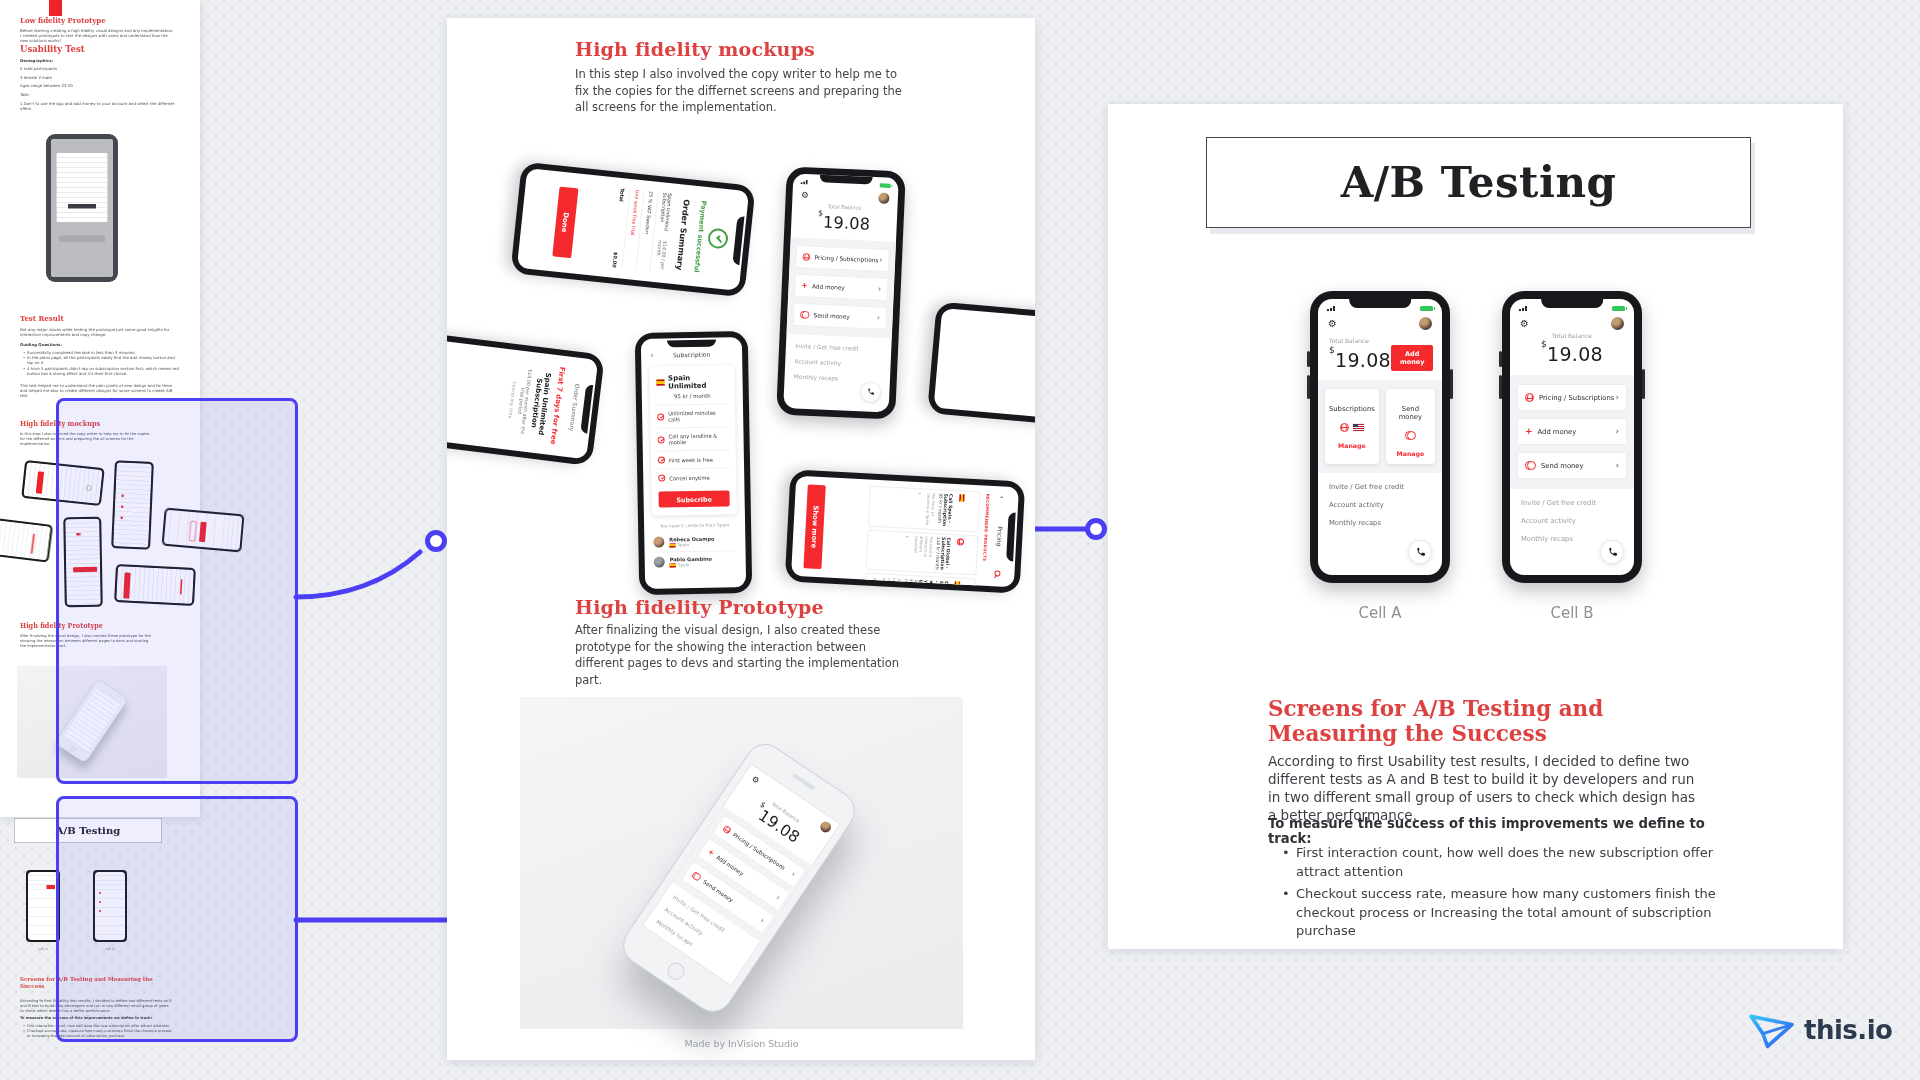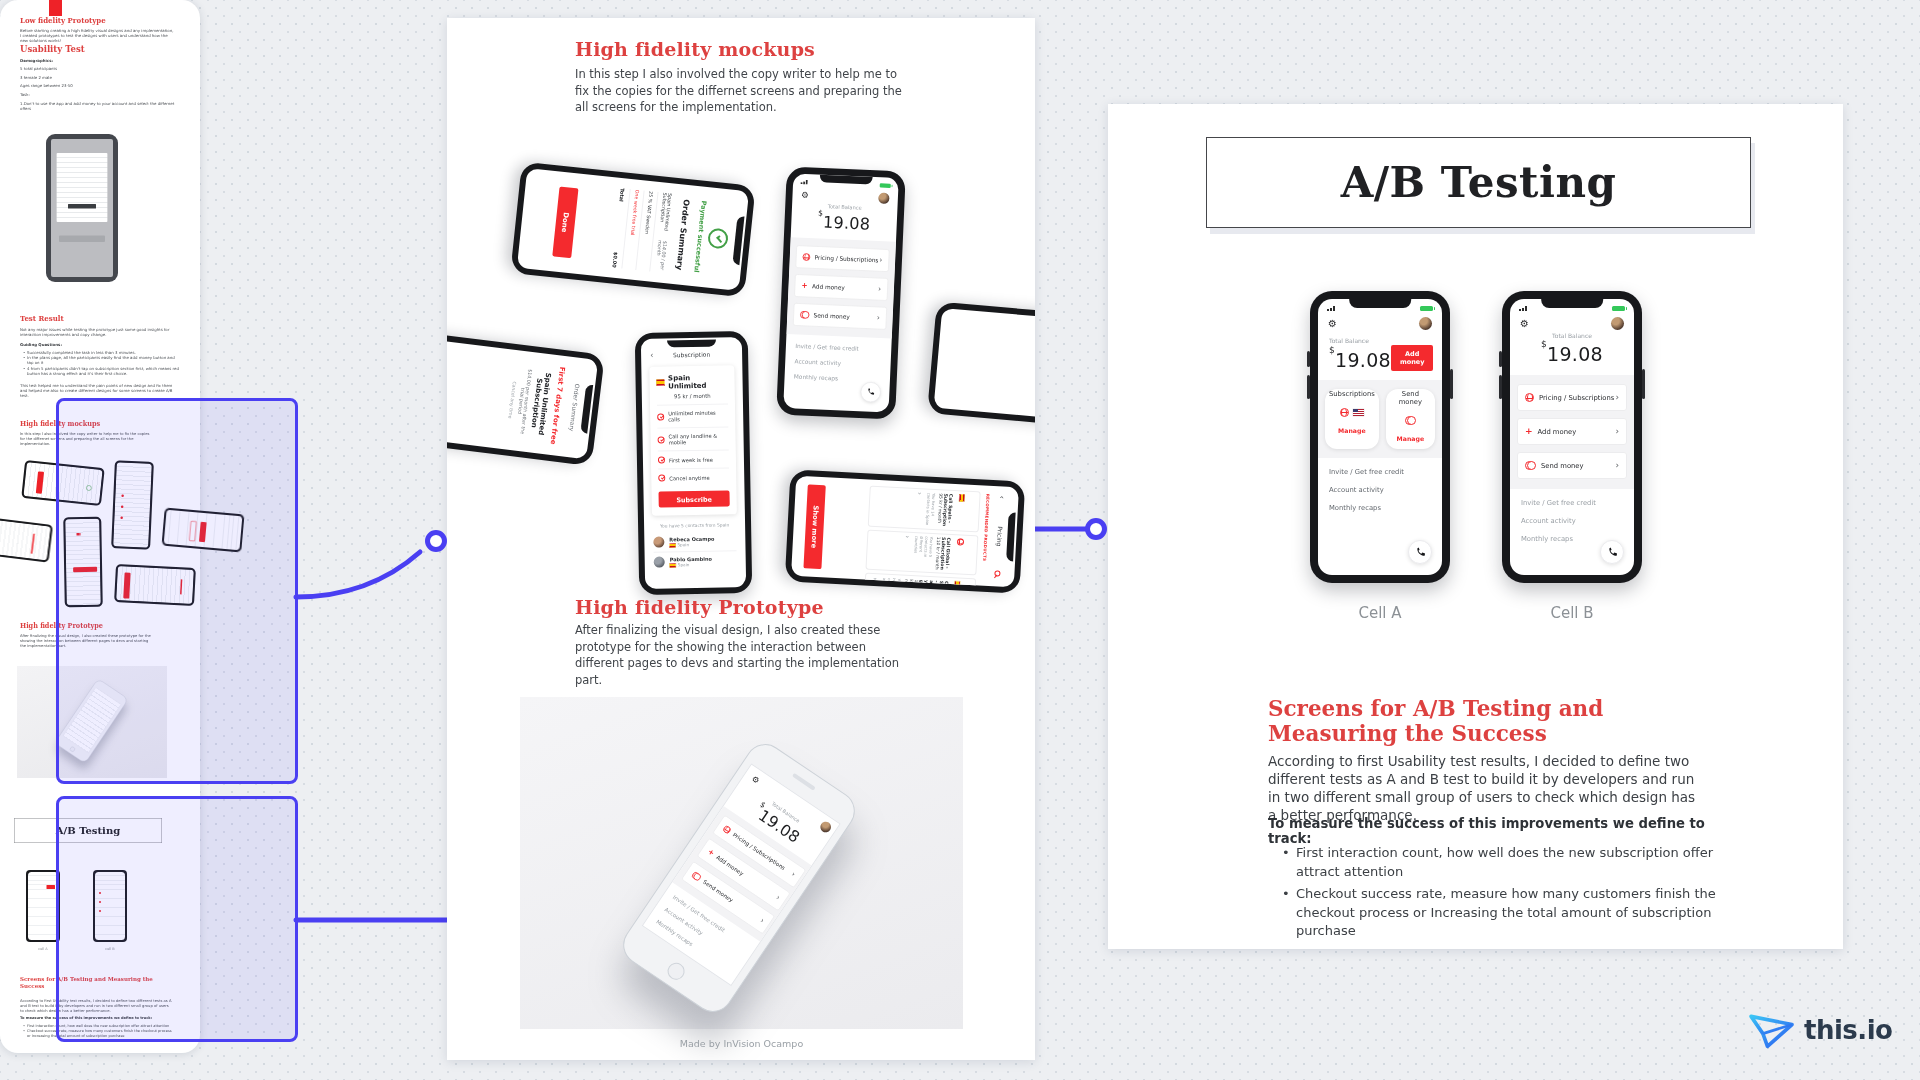--- a/index.html
+++ b/index.html
@@ -12,21 +12,21 @@
     background-position:0 0, 8px 8px;
     position:relative; color:#3d4145;
   }
   .abs { position:absolute; }
   .serif { font-family:"DejaVu Serif", serif; font-weight:bold; }
 
   
   .panel { position:absolute; background:#ffffff; box-shadow:0 2px 10px rgba(45,60,90,.14); overflow:hidden; }
   #panel-mid   { left:447px; top:18px;  width:588px; height:1042px; }
   #panel-right { left:1108px; top:104px; width:735px; height:845px; }
-  #minimap     { left:93px;  top:0;     width:200px; height:1053px; background:#fff; box-shadow:0 1px 8px rgba(45,60,90,.16); overflow:hidden;border-radius:18px; }
+  #minimap     { left:93px;  top:0;     width:200px; height:817px; background:#fff; box-shadow:0 1px 8px rgba(45,60,90,.16); overflow:hidden; }
   #minimap-inner { position:absolute; left:0; top:0; width:400px; height:2120px; transform:scale(.5); transform-origin:0 0; }
 
   .red-h { color:#dd4140; }
   .mid-h1 { font-size:19px; letter-spacing:.2px; }
   .mid-p  { font-size:11.5px; line-height:16.5px; color:#41454a; }
 
   
   .ph { position:absolute; background:#17181b; border-radius:22px; box-shadow:0 8px 18px rgba(20,25,35,.25); }
   .ph .scr { position:absolute; inset:8px; background:#fff; border-radius:14px; overflow:hidden; }
   .ph .notch { position:absolute; top:8px; left:50%; transform:translateX(-50%); width:44%; height:9px; background:#17181b; border-radius:0 0 8px 8px; z-index:6; }
@@ -45,21 +45,21 @@
   .gear { font-size:10px; color:#2c2c2e; line-height:1; }
   .ava { width:13px; height:13px; border-radius:50%; background:radial-gradient(circle at 35% 30%, #c29a72 30%, #4a352a 75%, #20160f); }
 
   .tb-label { font-size:6px; color:#9aa0a6; }
   .balance { font-size:19px; color:#1c1d1f; letter-spacing:.3px; }
   .balance sup { font-size:9px; vertical-align:14px; }
 
   .btn-red { background:#f42a2e; color:#fff; border:none; border-radius:2px; font-size:6.5px; font-weight:bold; padding:5px 9px; font-family:inherit; }
   .band { background:#f3f3f5; }
 
-  .mini-card { background:#fff; border-radius:12px; box-shadow:0 1px 4px rgba(0,0,0,.10); text-align:center; flex:1; padding:1px 4px 7px 4px; }
+  .mini-card { background:#fff; border-radius:4px; box-shadow:0 1px 4px rgba(0,0,0,.10); text-align:center; flex:1; padding:16px 4px 7px 4px; }
   .mini-card .ttl { font-size:6.8px; color:#2e3135; }
   .mini-card .mng { font-size:6.2px; font-weight:bold; color:#f42a2e; margin-top:8px; }
   .icons-row { display:flex; justify-content:center; align-items:center; gap:4px; height:14px; margin-top:7px; }
 
   .g-list { font-size:6.8px; color:#63686e; }
   .g-list .row { padding:10px 11px 0 11px; }
   .g-list-faint { color:#9aa0a6; }
 
   .prow { display:flex; align-items:center; background:#fff; border:1px solid #ececee; border-radius:3px; padding:8px 7px; margin-bottom:7px; }
   .prow .lbl { font-size:6.8px; color:#27292d; margin-left:5px; }
@@ -485,21 +485,21 @@
             <div class="row">Invite / Get free credit</div>
             <div class="row">Account activity</div>
             <div class="row">Monthly recaps</div>
           </div>
 
         </div>
       </div>
       <div class="home"></div>
     </div>
   </div>
-  <div class="abs caption" style="left:73px;top:1020px;width:443px;text-align:center;">Made by InVision Ocampo</div>
+  <div class="abs caption" style="left:73px;top:1020px;width:443px;text-align:center;">Made by InVision Studio</div>
 </div>
 
 <div class="panel" id="panel-right">
   <div class="abs" id="ab-titlebox">
     <span class="serif t">A/B Testing</span>
   </div>
 
   <div class="ph" style="left:202px;top:187px;width:140px;height:292px;">
     <div class="notch"></div>
     <div class="sidebtn" style="left:-3px;top:60px;height:16px;"></div>

